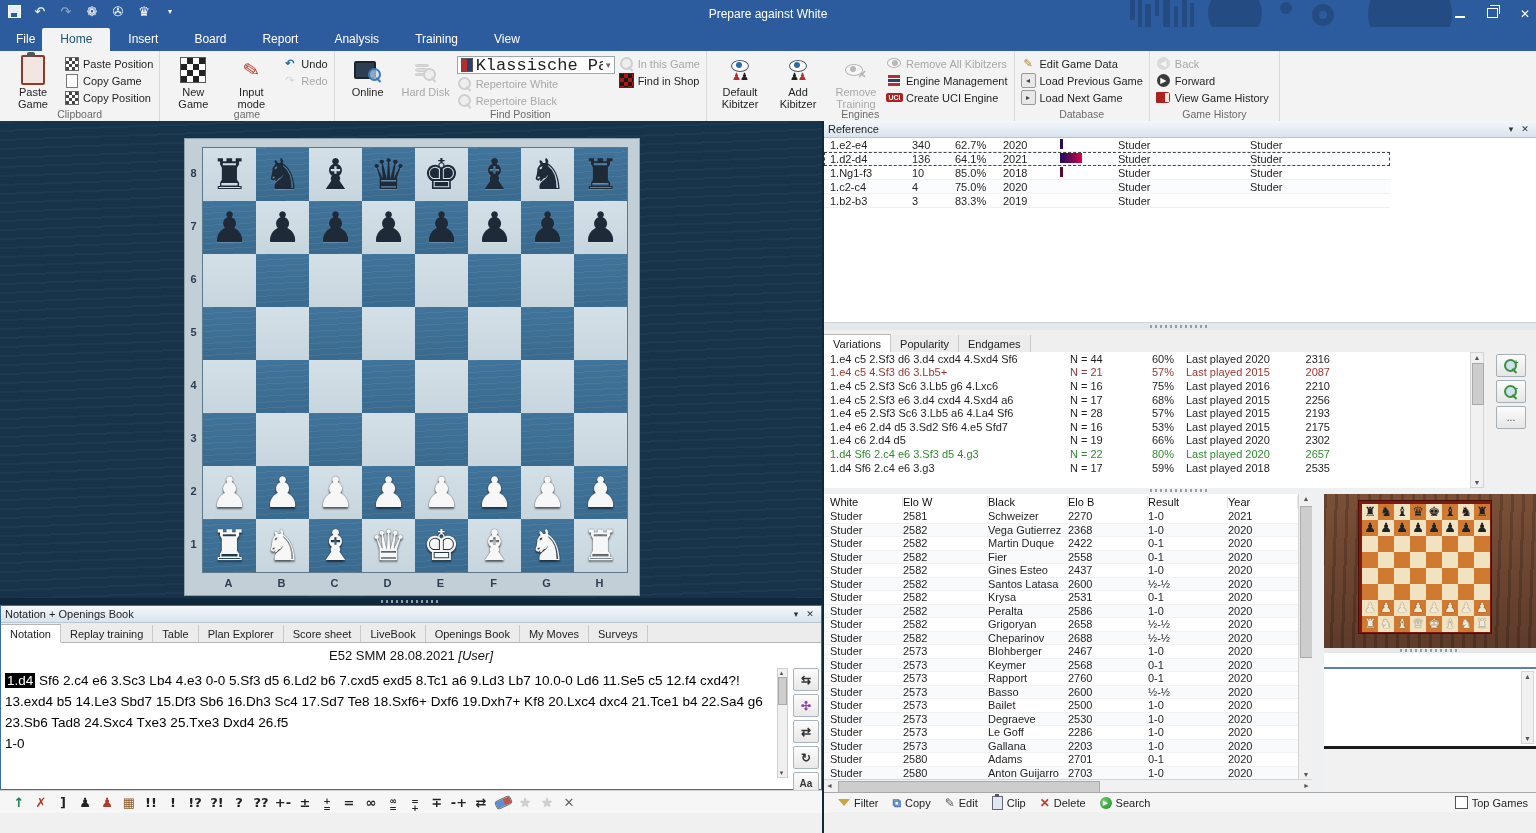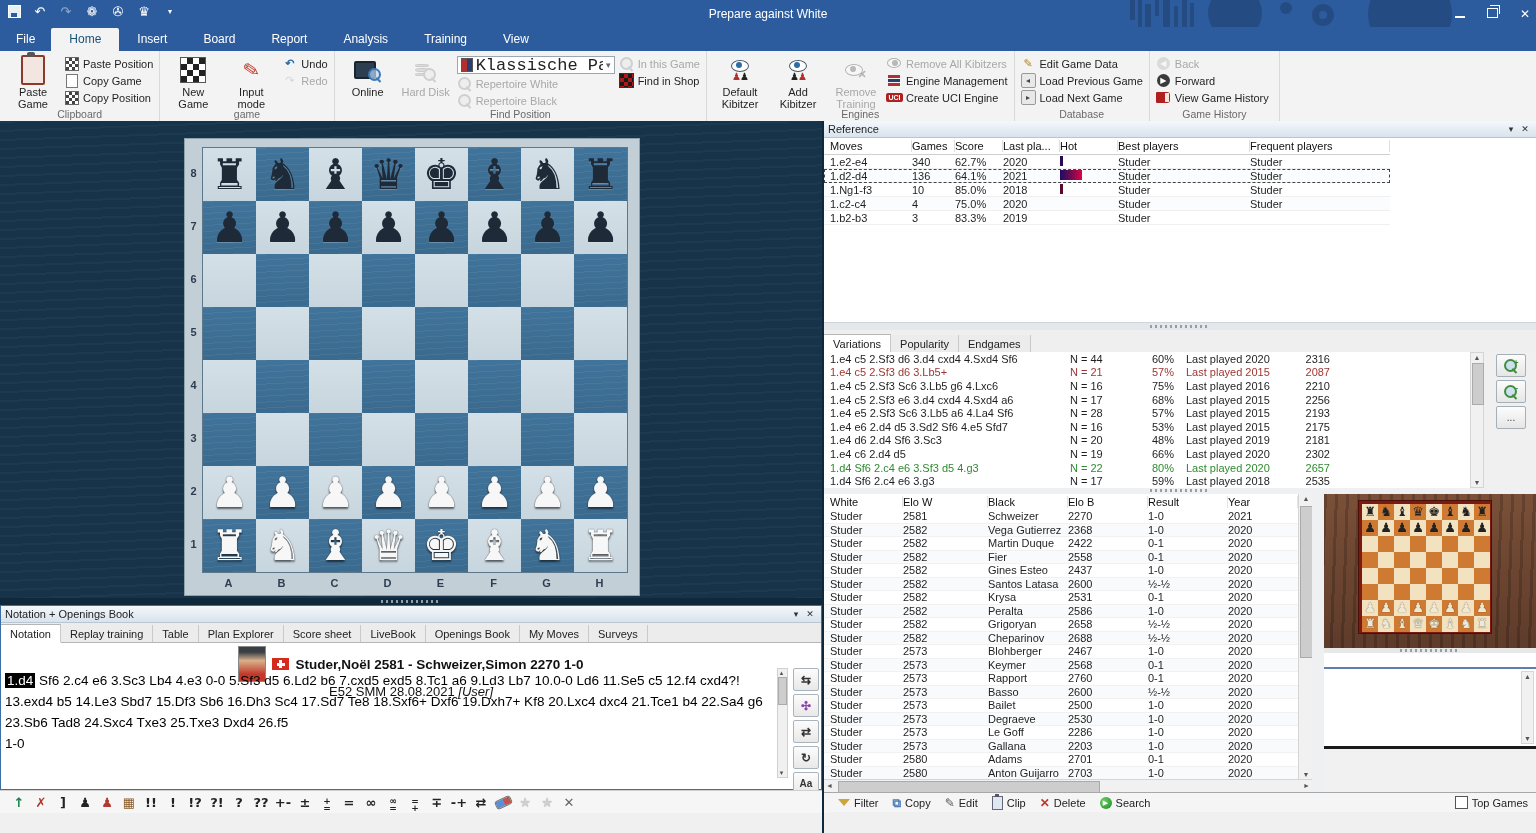--- a/index.html
+++ b/index.html
@@ -27,21 +27,21 @@
   .winbtns{position:absolute;right:6px;top:0;height:27px;display:flex;align-items:center;gap:22px;color:#fff;}
   .winbtns span{font-size:12px;cursor:default;}
   .wmin{display:inline-block;width:10px;height:2px;background:#fff;}
   .wres{display:inline-block;width:9px;height:8px;border:1px solid #fff;position:relative;background:transparent;}
   .wres:before{content:"";position:absolute;left:2px;top:-4px;width:9px;height:8px;border:1px solid #fff;border-bottom:none;border-left:none;}
   .helpbtn{position:absolute;right:8px;top:31px;width:13px;height:13px;border-radius:50%;background:#1f3f6e;border:1px solid #4a6ea5;color:#9db8d8;font-size:9px;display:flex;align-items:center;justify-content:center;}
 
   
   .tabrow{position:absolute;left:0;top:27px;width:1536px;height:24px;background:#2d5c9e;display:flex;align-items:flex-end;}
   .rtab{padding:4px 18px 5px 18px;color:#fff;font-size:12px;cursor:default;}
-  .rtab.file{padding:4px 16px 5px 16px;}
+  .rtab.file{padding:4px 7px 5px 16px;}
   .rtab.active{background:#f3f3f3;color:#1a5276;border-radius:2px 2px 0 0;}
 
   
   .ribbon{position:absolute;left:0;top:51px;width:1536px;height:70px;background:#f3f3f3;border-bottom:1px solid #c8c8c8;display:flex;}
   .rgroup{position:relative;height:70px;border-right:1px solid #d9d9d9;padding:3px 6px 13px 6px;display:flex;gap:4px;box-sizing:border-box;}
   .glabel{position:absolute;left:0;right:0;bottom:1px;text-align:center;color:#6a6a6a;font-size:10.5px;}
   .bigbtn{width:54px;display:flex;flex-direction:column;align-items:center;justify-content:flex-start;gap:2px;padding-top:2px;cursor:default;}
   .bigbtn .blabel{text-align:center;line-height:12px;font-size:11px;}
   .smallcol{display:flex;flex-direction:column;justify-content:flex-start;gap:2px;padding-top:2px;}
   .smallbtn{display:flex;align-items:center;gap:4px;height:15px;white-space:nowrap;cursor:default;font-size:11px;}
@@ -662,25 +662,20 @@
       <span class="ntab">Replay training</span>
       <span class="ntab">Table</span>
       <span class="ntab">Plan Explorer</span>
       <span class="ntab">Score sheet</span>
       <span class="ntab">LiveBook</span>
       <span class="ntab">Openings Book</span>
       <span class="ntab">My Moves</span>
       <span class="ntab">Surveys</span>
     </div>
     <div class="gamehdr">
-      <div class="ghline1">
-        <span class="photo"></span>
-        <span class="chflag"></span>
-        <span>Studer,Noël 2581 - Schweizer,Simon 2270  1-0</span>
-      </div>
       <div class="ghline2">
         <span>E52 SMM 28.08.2021 </span><span class="usr">[User]</span>
       </div>
     </div>
     <div class="moves">
       <span class="mvhl">1.d4</span>
       <span>Sf6 2.c4 e6 3.Sc3 Lb4 4.e3 0-0 5.Sf3 d5 6.Ld2 b6 7.cxd5 exd5 8.Tc1 a6 9.Ld3 Lb7 10.0-0 Ld6 11.Se5 c5 12.f4 cxd4?! 13.exd4 b5 14.Le3 Sbd7 15.Df3 Sb6 16.Dh3 Sc4 17.Sd7 Te8 18.Sxf6+ Dxf6 19.Dxh7+ Kf8 20.Lxc4 dxc4 21.Tce1 b4 22.Sa4 g6 23.Sb6 Tad8 24.Sxc4 Txe3 25.Txe3 Dxd4 26.f5</span>
       <div class="mvresult">1-0</div>
     </div>
     <div class="notscroll">
@@ -739,29 +734,20 @@
   <div class="vdivider"></div>
 
   <div class="refpanel-title">
     <span>Reference</span>
     <span class="sp" style="flex:1"></span>
     <span class="ptbtn">▾</span>
     <span class="ptbtn">✕</span>
   </div>
   <div class="refarea">
     <div class="reftable">
-      <div class="grid-ref refhead">
-        <span>Moves</span>
-        <span>Games</span>
-        <span>Score</span>
-        <span>Last pla...</span>
-        <span>Hot</span>
-        <span>Best players</span>
-        <span>Frequent players</span>
-      </div>
       <div id="ref-rows">
           <div class="grid-ref refrow">
             <span>1.e2-e4</span>
             <span>340</span>
             <span>62.7%</span>
             <span>2020</span>
             <span><span class="hotbar" style="width: 3px; background: rgb(42, 10, 80);"></span></span>
             <span>Studer</span>
             <span>Studer</span>
           </div>
@@ -817,21 +803,21 @@
   <div class="varlist" id="var-rows">
       <div class="grid-var">
         <span>1.e4 c5 2.Sf3 d6 3.d4 cxd4 4.Sxd4 Sf6</span>
         <span>N =  44</span>
         <span class="pct">60%</span>
         <span></span>
         <span>Last played 2020</span>
         <span class="elo">2316</span>
       </div>
       <div class="grid-var c-red">
-        <span>1.e4 c5 2.Sf3 d6 3.Lb5+</span>
+        <span>1.e4 c5 4.Sf3 d6 3.Lb5+</span>
         <span>N =  21</span>
         <span class="pct">57%</span>
         <span></span>
         <span>Last played 2015</span>
         <span class="elo">2087</span>
       </div>
       <div class="grid-var">
         <span>1.e4 c5 2.Sf3 Sc6 3.Lb5 g6 4.Lxc6</span>
         <span>N =  16</span>
         <span class="pct">75%</span>
@@ -855,28 +841,20 @@
         <span>Last played 2015</span>
         <span class="elo">2193</span>
       </div>
       <div class="grid-var">
         <span>1.e4 e6 2.d4 d5 3.Sd2 Sf6 4.e5 Sfd7</span>
         <span>N =  16</span>
         <span class="pct">53%</span>
         <span></span>
         <span>Last played 2015</span>
         <span class="elo">2175</span>
-      </div>
-      <div class="grid-var">
-        <span>1.e4 d6 2.d4 Sf6 3.Sc3</span>
-        <span>N =  20</span>
-        <span class="pct">48%</span>
-        <span></span>
-        <span>Last played 2019</span>
-        <span class="elo">2181</span>
       </div>
       <div class="grid-var">
         <span>1.e4 c6 2.d4 d5</span>
         <span>N =  19</span>
         <span class="pct">66%</span>
         <span></span>
         <span>Last played 2020</span>
         <span class="elo">2302</span>
       </div>
       <div class="grid-var c-green">

